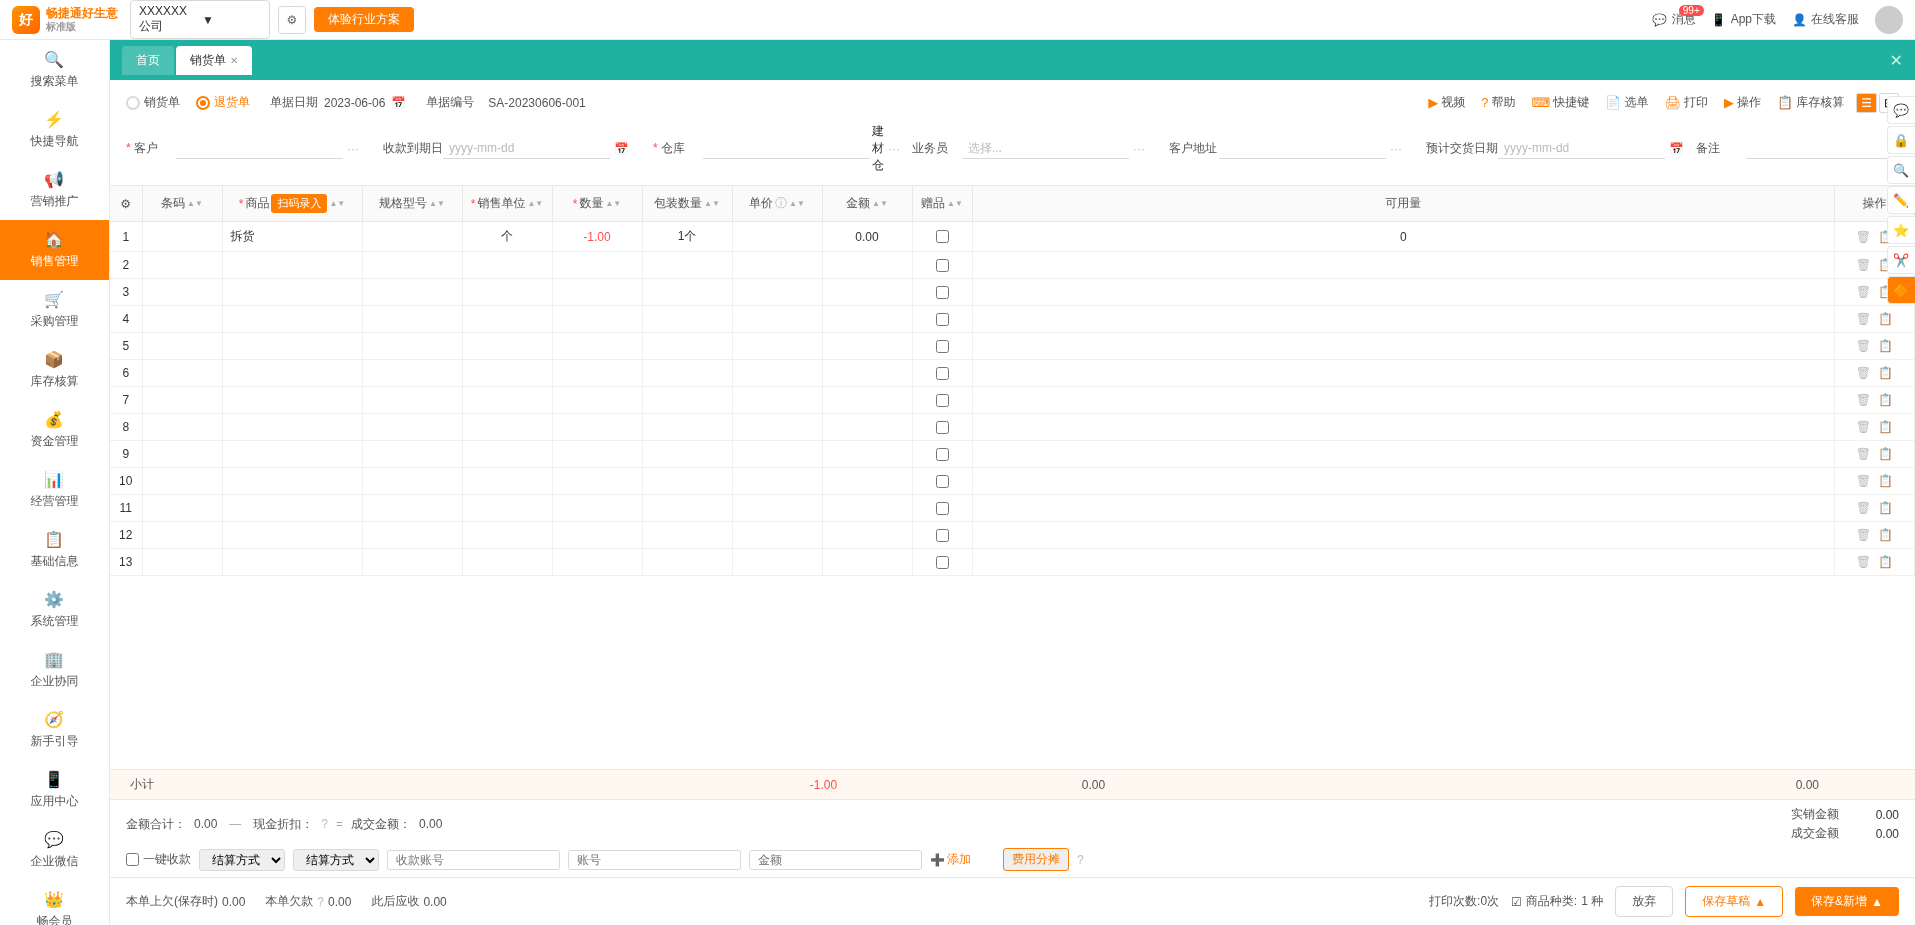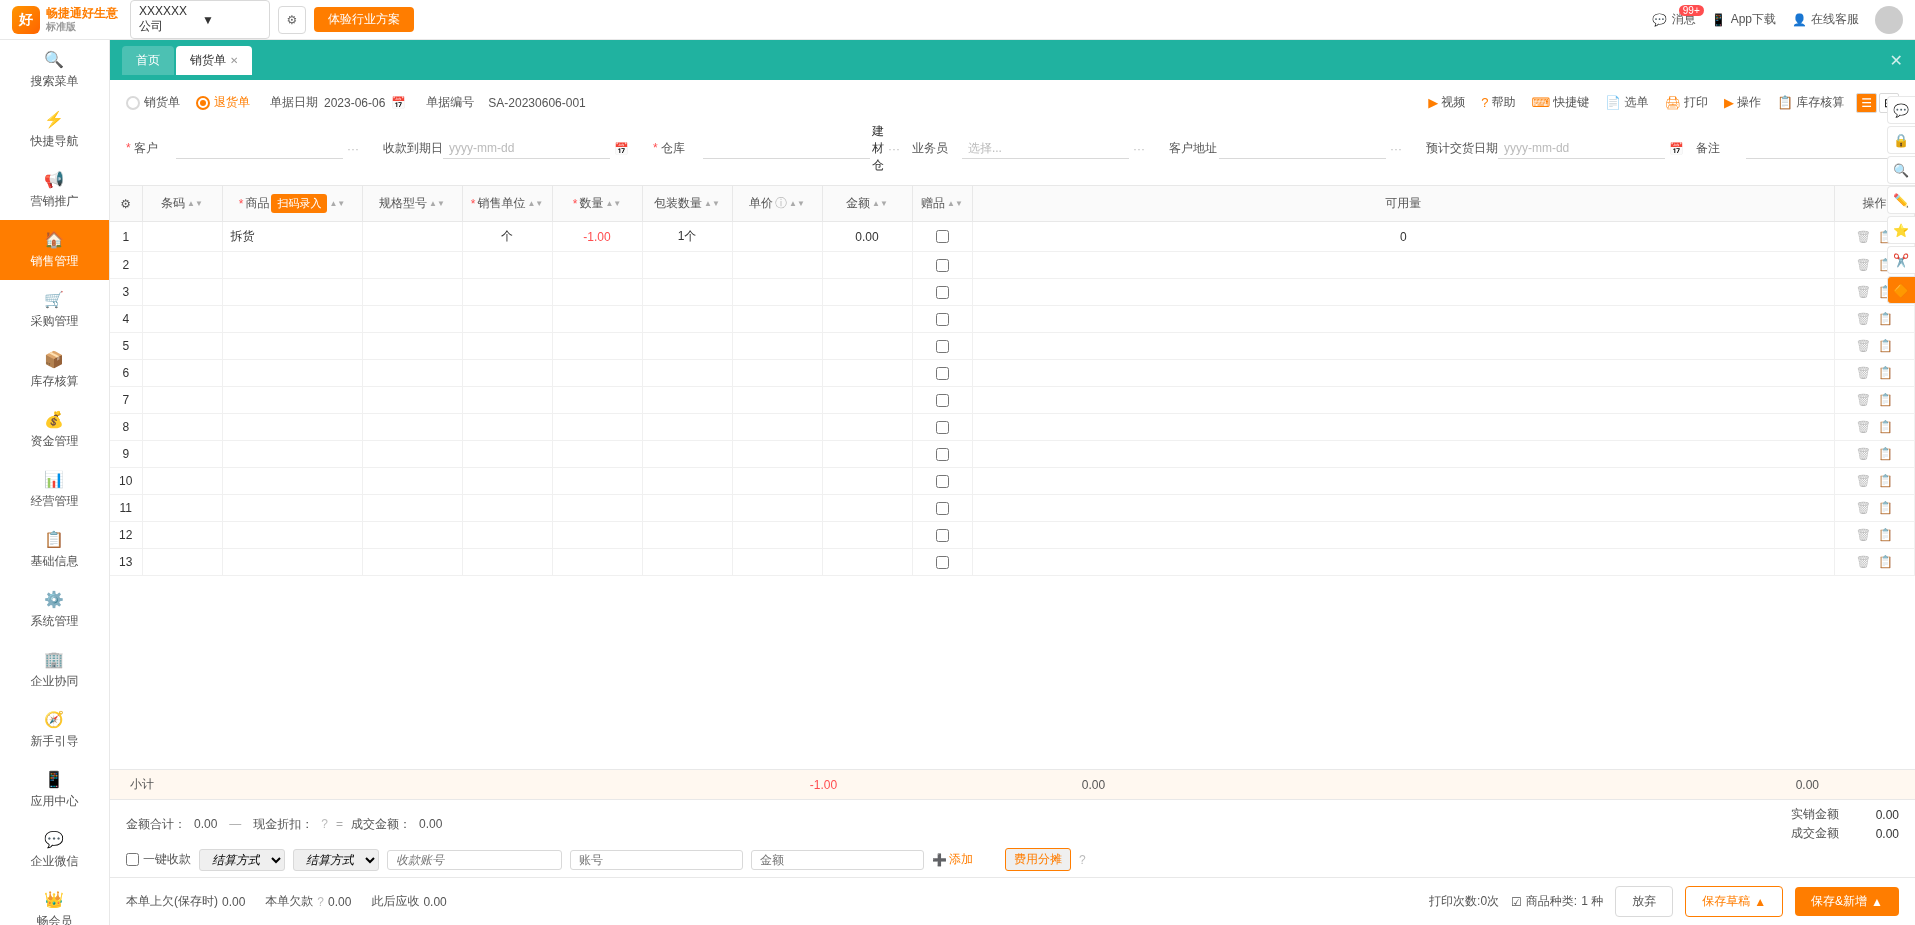--- a/index.html
+++ b/index.html
@@ -81,21 +81,21 @@
     .copy-icon { color: #bbb; cursor: pointer; margin: 0 2px; }
     .checkbox-cell { display: flex; justify-content: center; align-items: center; }
     input[type="checkbox"] { width: 13px; height: 13px; }
 
     
     .footer-area { background: #fff; border-top: 1px solid #e8e8e8; padding: 6px 16px; flex-shrink: 0; }
     .footer-row1 { display: flex; align-items: center; gap: 8px; color: #555; }
     .footer-row1 .eq { color: #aaa; }
     .footer-row2 { display: flex; align-items: center; gap: 8px; margin-top: 6px; color: #555; }
     .footer-checkbox { display: flex; align-items: center; gap: 4px; }
-    .payment-method { border: 1px solid #d9d9d9; border-radius: 3px; padding: 2px 8px; cursor: pointer; font-style: italic; }
+    .payment-method { border: 1px solid #d9d9d9; border-radius: 3px; padding: 2px 8px; cursor: pointer; }
     .amount-field { border: 1px solid #d9d9d9; border-radius: 3px; padding: 2px 8px; min-width: 60px; }
     .add-btn { color: #ff7d00; cursor: pointer; display: flex; align-items: center; gap: 2px; }
     .expense-btn { border: 1px solid #ff7d00; color: #ff7d00; border-radius: 3px; padding: 2px 8px; cursor: pointer; margin-left: 24px; }
     .help-icon { color: #bbb; cursor: pointer; }
 
     
     .bottom-bar { height: 48px; background: #fff; border-top: 1px solid #e8e8e8; display: flex; align-items: center; padding: 0 16px; flex-shrink: 0; }
     .bottom-stats { display: flex; align-items: center; gap: 20px; color: #555; flex: 1; }
     .bottom-stat-item { display: flex; align-items: center; gap: 4px; }
     .bottom-right { display: flex; align-items: center; gap: 12px; }

